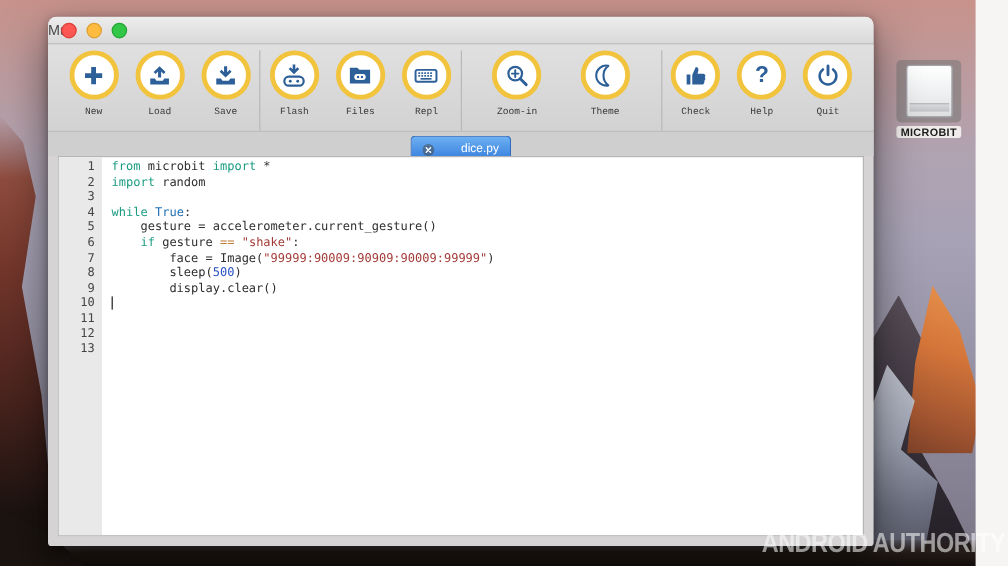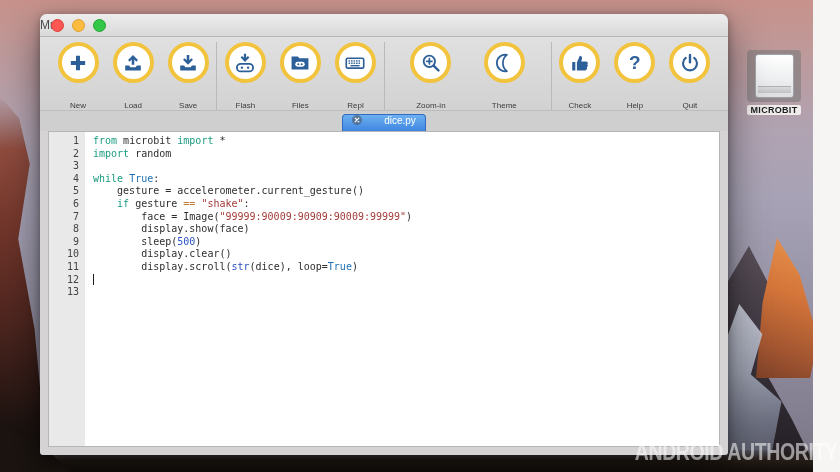--- a/index.html
+++ b/index.html
@@ -45,24 +45,24 @@
   .toolbar{flex:0 0 67px;background:linear-gradient(180deg,#e0e0e0,#d2d2d2);
     border-bottom:1px solid #bdbdbd;display:flex;padding:5px 10px 0;}
   .tgroup{flex:1;display:flex;justify-content:space-evenly;align-items:flex-start;}
   .tgroup + .tgroup{border-left:1px solid #b9b9b9;}
   .tbtn{display:flex;flex-direction:column;align-items:center;width:54px;cursor:default;}
   .tcircle{width:33px;height:33px;border-radius:50%;background:#fff;
     border:4px solid var(--accent-gold,#f2c33d);display:flex;align-items:center;justify-content:center;
     color:var(--icon-blue,#2d5f98);}
   .tcircle svg{width:22px;height:22px;display:block;}
   .tcircle .glyph{font-size:19px;font-weight:bold;line-height:1;}
-  .tlabel{margin-top:18px;font-size:8px;color:#3b3b3b;}
+  .tlabel{margin-top:6px;font-size:8px;color:#3b3b3b;font-family:Liberation Mono, monospace;}
   
   .tabstrip{flex:0 0 20px;display:flex;align-items:flex-end;justify-content:center;background:#d0cfcf;}
-  .tab{height:16px;display:flex;align-items:flex-start;gap:22px;padding:0 9px;
+  .tab{height:16px;display:flex;align-items:flex-end;gap:22px;padding:0 9px;
     background:linear-gradient(180deg,#6db0f2,var(--tab-blue,#3f86e0));
     border:1px solid #2f6cc0;border-bottom:none;border-radius:4px 4px 0 0;color:#fff;font-size:10px;}
   .tab svg{width:10px;height:10px;display:block;}
   
   .editor{flex:1;margin:0 8px 8px;background:#fff;border:1px solid #b5b5b5;
     display:flex;overflow:hidden;font-family:"DejaVu Sans Mono","Liberation Mono",monospace;font-size:10px;line-height:12.6px;}
   .gutter{flex:0 0 30px;background:#e9e9e9;padding:3px 6px 0 0;text-align:right;color:#444;}
   .codecol{flex:1;padding:3px 0 12px 8px;color:var(--syn-plain,#2e2e2e);}
   .cline{white-space:pre;min-height:12.6px;}
   .tok-kw{color:var(--syn-kw,#1a9c82);}
@@ -268,22 +268,20 @@
         <div class="cline">13</div>
       </div>
     <div class="codecol" id="codecol">
         <div class="cline"><span class="tok-kw">from</span><span> microbit </span><span class="tok-kw">import</span><span> *</span></div>
         <div class="cline"><span class="tok-kw">import</span><span> random</span></div>
         <div class="cline"></div>
         <div class="cline"><span class="tok-kw">while</span><span> </span><span class="tok-bool">True</span><span>:</span></div>
         <div class="cline"><span>    gesture = accelerometer.current_gesture()</span></div>
         <div class="cline"><span>    </span><span class="tok-kw">if</span><span> gesture </span><span class="tok-op">==</span><span> </span><span class="tok-str">"shake"</span><span>:</span></div>
         <div class="cline"><span>        face = Image(</span><span class="tok-str">"99999:90009:90909:90009:99999"</span><span>)</span></div>
-        <div class="cline"><span>        display.show(face)</span></div>
         <div class="cline"><span>        sleep(</span><span class="tok-num">500</span><span>)</span></div>
         <div class="cline"><span>        display.clear()</span></div>
-        <div class="cline"><span>        display.scroll(</span><span class="tok-bi">str</span><span>(dice), loop=</span><span class="tok-bool">True</span><span>)</span></div>
         <div class="cline"><span class="caret"></span></div>
       </div>
   </div>
 </div>
 
 <div class="watermark">ANDROID AUTHORITY</div>
 
 </body></html>

